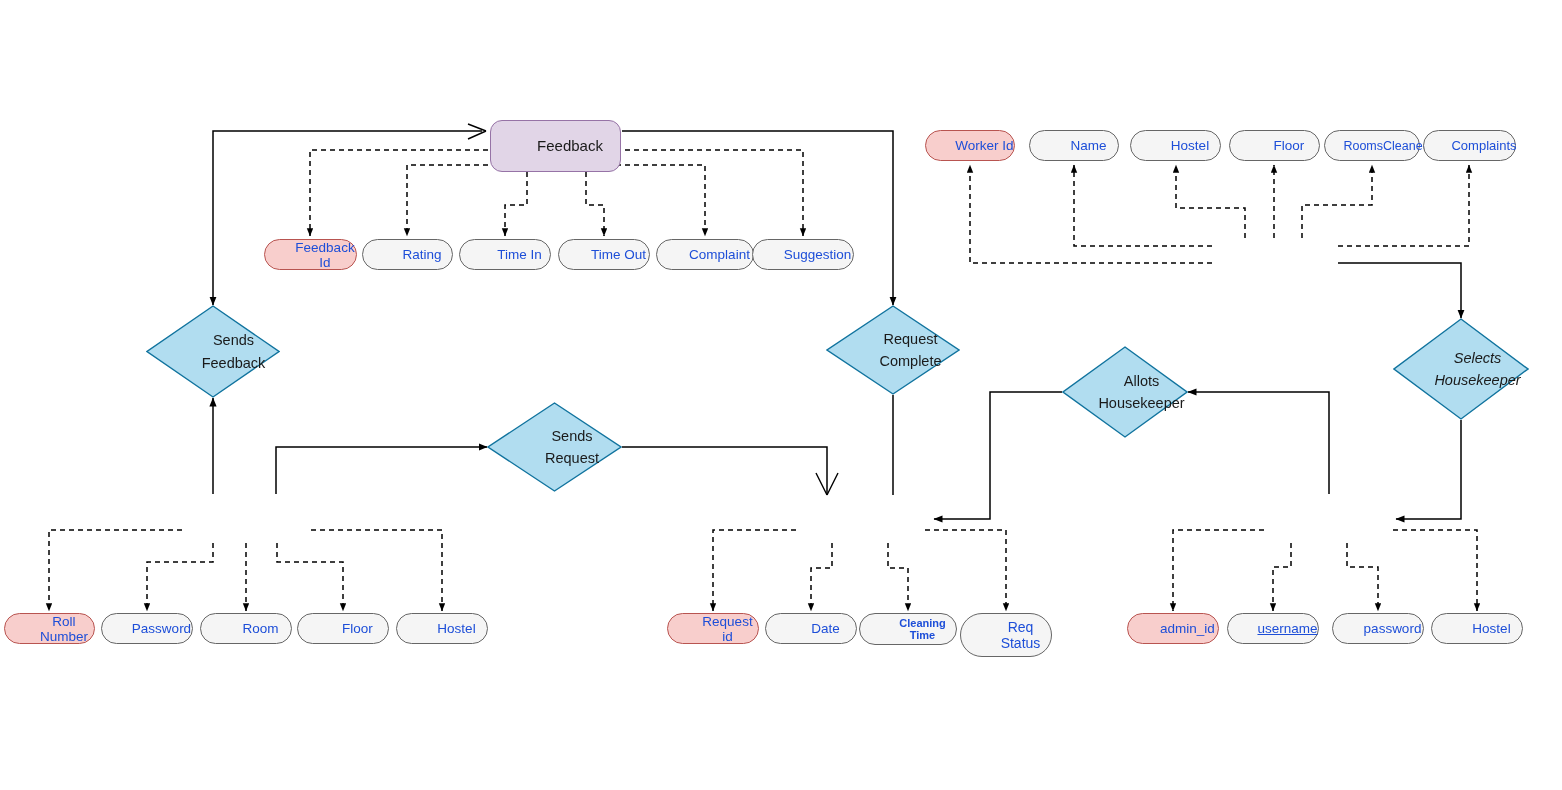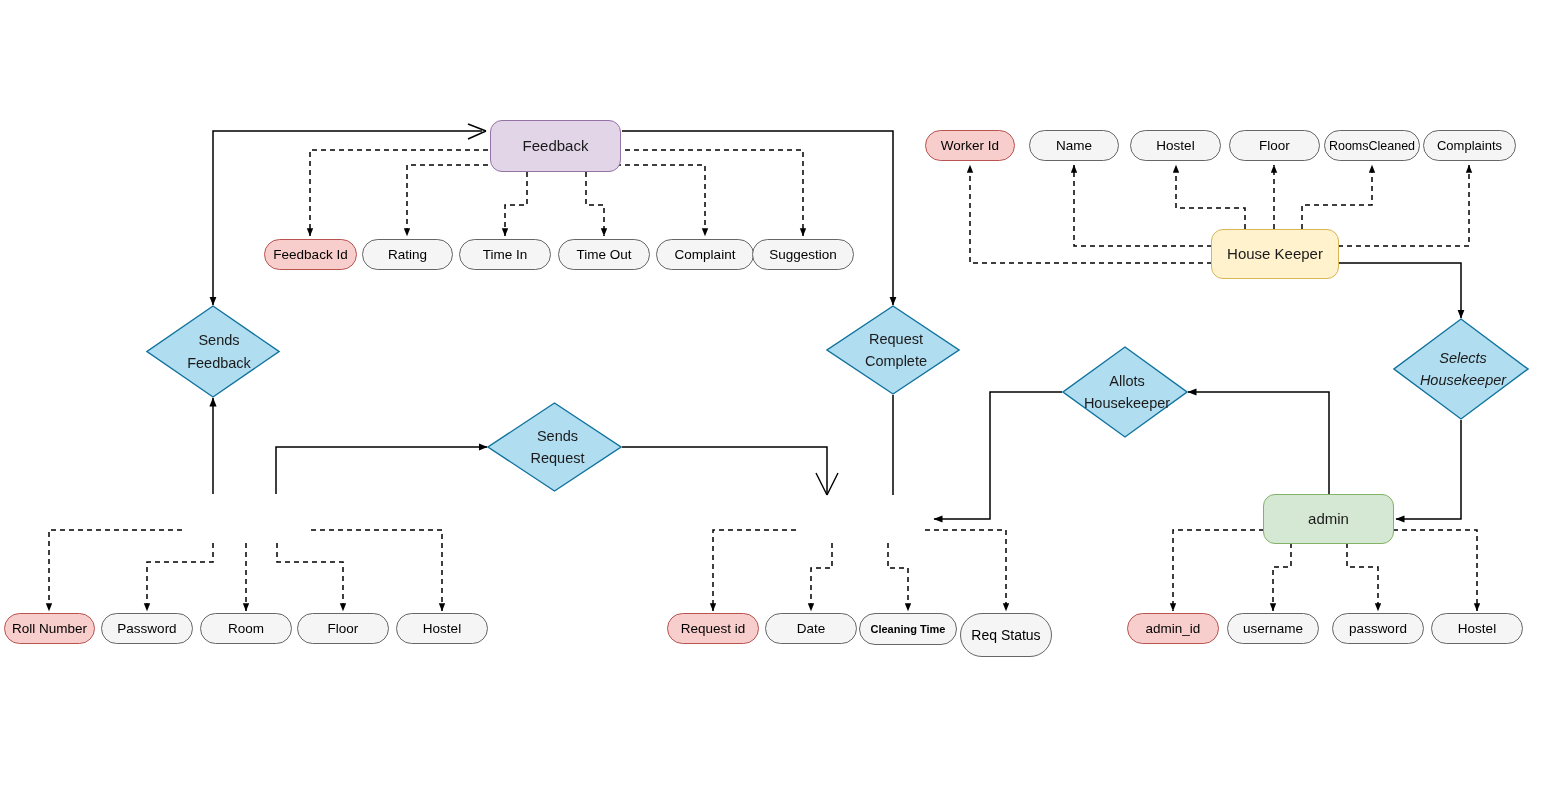--- a/index.html
+++ b/index.html
@@ -24,20 +24,21 @@
   }
   .node {
     position: absolute;
     box-sizing: border-box;
     display: flex;
     align-items: center;
     justify-content: center;
     text-align: center;
     color: #1a1a1a;
     z-index: 5;
+    padding-left: 29px;
   }
   
   .entity {
     border-radius: 12px;
     border-width: 1.6px;
     border-style: solid;
     font-size: 15px;
     line-height: 1.15;
   }
   .entity.purple { background: #e1d5e7; border-color: #9673a6; }
@@ -46,21 +47,21 @@
   .entity.yellow { background: #fff2cc; border-color: #d6b656; }
 
   
   .attr {
     border-radius: 999px;
     border-width: 1.4px;
     border-style: solid;
     font-size: 13.5px;
     background: #f5f5f5;
     border-color: #666666;
-    color: #000000;
+    color: #1d4ed8;
   }
   .attr.key {
     background: #f8cecc;
     border-color: #b85450;
   }
 
   
   .rel {
     background: transparent;
     border: none;
@@ -152,29 +153,23 @@
       <path d="M1291,543 L1291,567 L1273,567 L1273,611" marker-end="url(#arrowD)"></path>
       <path d="M1347,543 L1347,567 L1378,567 L1378,611" marker-end="url(#arrowD)"></path>
       <path d="M1393,530 L1477,530 L1477,611" marker-end="url(#arrowD)"></path>
     </g>
   </svg>
 
   <div class="node entity purple" style="left:490px; top:120px; width:131px; height:52px;">
     <span>Feedback</span>
   </div>
 
-  <div class="node entity yellow" style="left:1211px; top:229px; width:128px; height:50px;">
-    <span>House Keeper</span>
-  </div>
-
-
-
-  <div class="node entity green" style="left:1263px; top:494px; width:131px; height:50px;">
-    <span>admin</span>
-  </div>
+
+
+
 
   <div class="node rel" style="left:146px; top:305px; width:134px; height:93px;">
     <svg class="dshape" viewBox="0 0 134 93" preserveAspectRatio="none">
       <polygon points="67,1 133,46.5 67,92 1,46.5" fill="#b1ddf0" stroke="#10739e" stroke-width="1.4"></polygon>
     </svg>
     <div class="rlabel" style="transform:translateX(6px);">
       <span>Sends</span>
       <span>Feedback</span>
     </div>
   </div>
@@ -282,21 +277,21 @@
   <div class="node attr" style="left:859px; top:613px; width:98px; height:32px; font-size:11px;font-weight:bold;">
     <span>Cleaning Time</span>
   </div>
   <div class="node attr" style="left:960px; top:613px; width:92px; height:44px; font-size:14px;">
     <span>Req Status</span>
   </div>
 
   <div class="node attr key" style="left:1127px; top:613px; width:92px; height:31px;">
     <span>admin_id</span>
   </div>
-  <div class="node attr" style="left:1227px; top:613px; width:92px; height:31px;">
+  <div class="node attr" style="left:1227px; top:613px; width:92px; height:31px;text-decoration:underline;">
     <span>username</span>
   </div>
   <div class="node attr" style="left:1332px; top:613px; width:92px; height:31px;">
     <span>password</span>
   </div>
   <div class="node attr" style="left:1431px; top:613px; width:92px; height:31px;">
     <span>Hostel</span>
   </div>
 
 </div>

